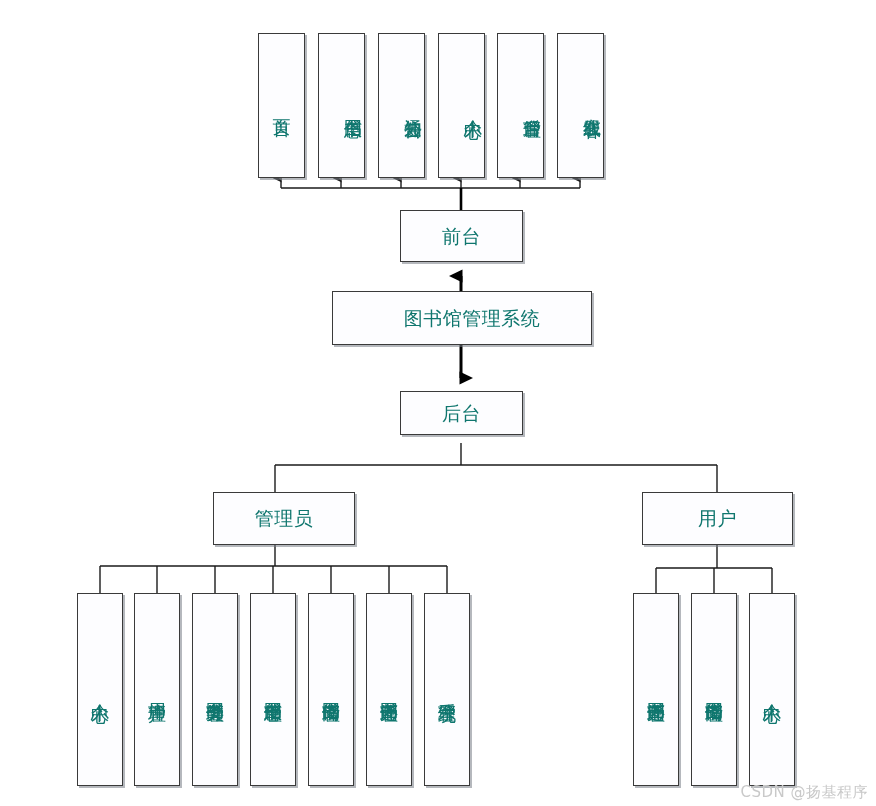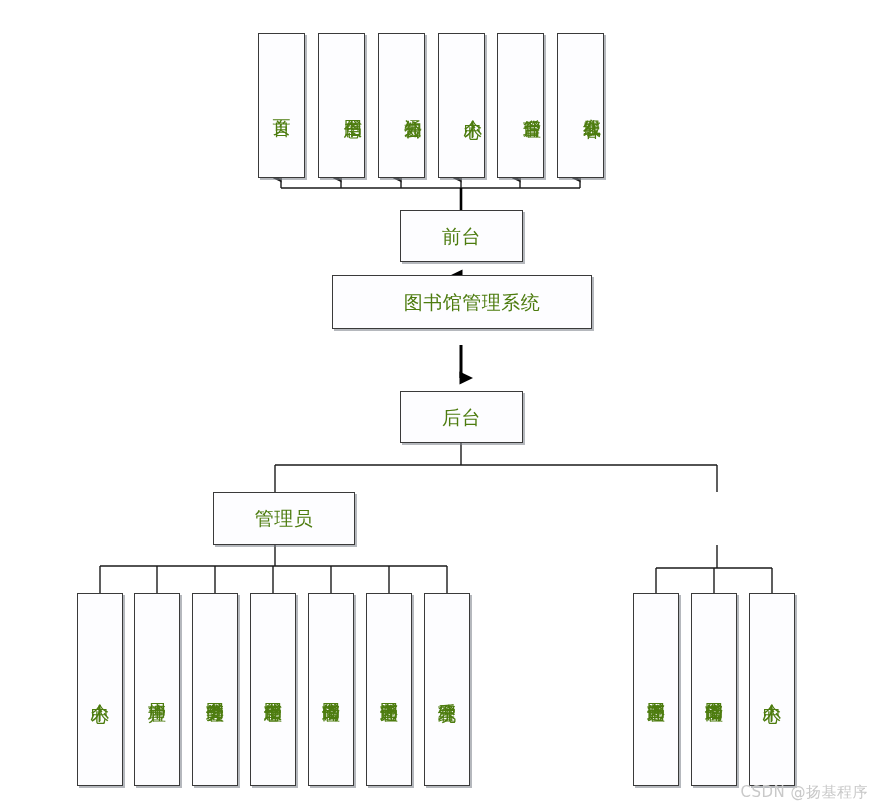--- a/index.html
+++ b/index.html
@@ -25,21 +25,21 @@
   }
   .node {
     position: absolute;
     box-sizing: border-box;
     background: #fdfdff;
     border: 1px solid #3a3a3a;
     box-shadow: 2px 2px 0 rgba(120,125,135,0.55);
     display: flex;
     align-items: center;
     justify-content: center;
-    color: #4d7c0f;
+    color: #0f766e;
     letter-spacing: 0.5px;
   }
   .node.horiz {
     font-size: 19px;
     line-height: 1.2;
   }
   .node.vert {
     writing-mode: vertical-rl;
     text-orientation: upright;
     font-size: 18px;
@@ -132,25 +132,26 @@
     <div class="node vert" style="left: 258px; top: 33px; width: 47px; height: 145px;">首页</div>
     <div class="node vert pad-top" style="left: 318px; top: 33px; width: 47px; height: 145px;">图书信息</div>
     <div class="node vert pad-top" style="left: 378px; top: 33px; width: 47px; height: 145px;">通知公告</div>
     <div class="node vert pad-top" style="left: 438px; top: 33px; width: 47px; height: 145px;">个人中心</div>
     <div class="node vert pad-top" style="left: 497px; top: 33px; width: 47px; height: 145px;">后台管理</div>
     <div class="node vert pad-top" style="left: 557px; top: 33px; width: 47px; height: 145px;">在线客服</div>
   </div>
 
   <div class="node horiz" style="left: 400px; top: 210px; width: 123px; height: 52px;">前台</div>
 
-  <div class="node horiz" style="left: 332px; top: 275px; width: 260px; height: 54px; padding-left: 20px;">图书馆管理系统</div>
+  <div class="node horiz" style="left: 332px; top: 291px; width: 260px; height: 54px; padding-left: 20px;">图书馆管理系统</div>
 
-  <div class="node horiz" style="left: 400px; top: 391px; width: 123px; height: 52px;">后台</div>
+  <div class="node horiz" style="left: 400px; top: 391px; width: 123px; height: 44px;">后台</div>
 
   <div class="node horiz" style="left: 213px; top: 492px; width: 142px; height: 53px;">管理员</div>
+  <div class="node horiz" style="left: 642px; top: 492px; width: 151px; height: 53px;">用户</div>
 
   <div>
     <div class="node vert" style="left: 77px; top: 593px; width: 46px; height: 193px;">个人中心</div>
     <div class="node vert" style="left: 134px; top: 593px; width: 46px; height: 193px;">用户管理</div>
     <div class="node vert" style="left: 192px; top: 593px; width: 46px; height: 193px;">图书分类管理</div>
     <div class="node vert" style="left: 250px; top: 593px; width: 46px; height: 193px;">图书信息管理</div>
     <div class="node vert" style="left: 308px; top: 593px; width: 46px; height: 193px;">图书借阅管理</div>
     <div class="node vert" style="left: 366px; top: 593px; width: 46px; height: 193px;">图书归还管理</div>
     <div class="node vert" style="left: 424px; top: 593px; width: 46px; height: 193px;">系统管理</div>
   </div>

